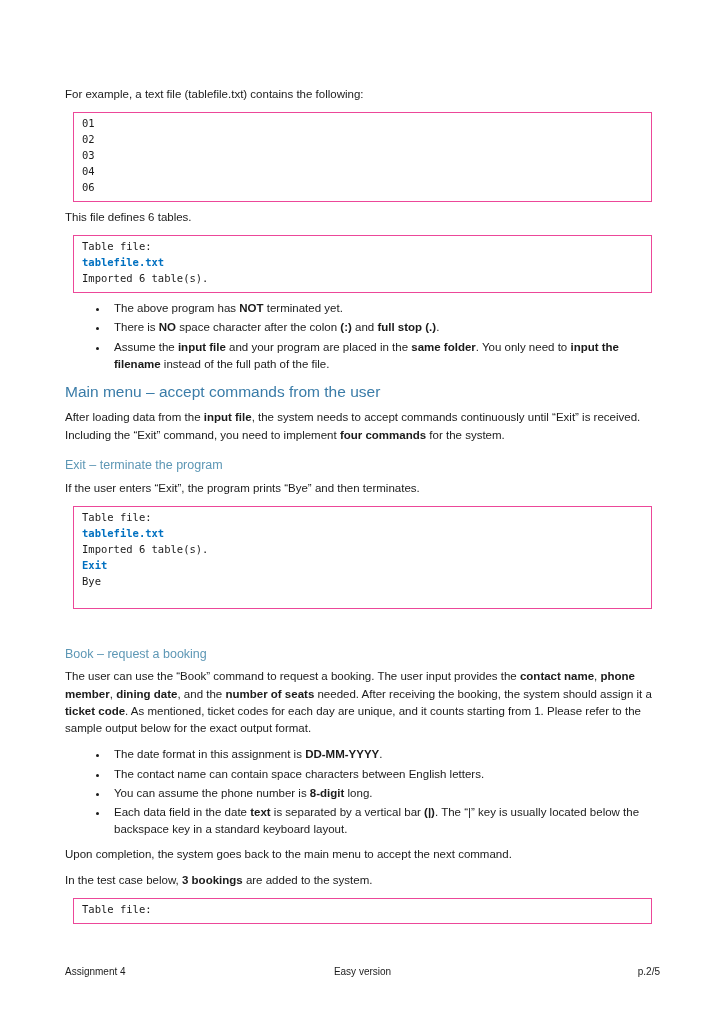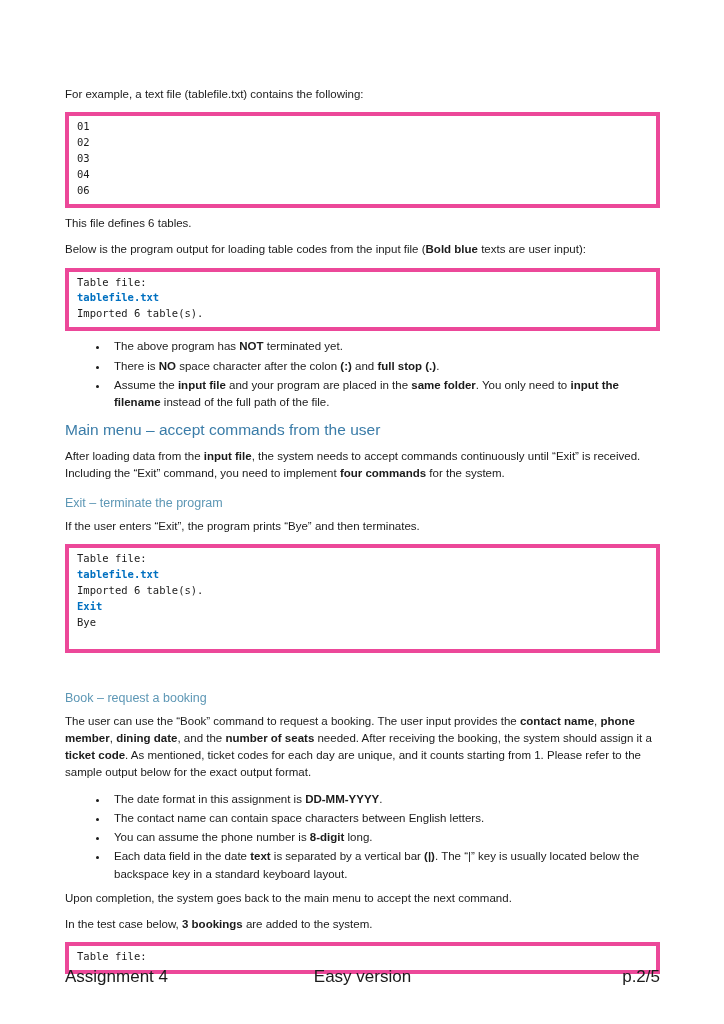--- a/index.html
+++ b/index.html
@@ -14,47 +14,47 @@
   }
   .page {
     position: absolute; inset: 0;
     padding: 86px 64px 0 65px;
     box-sizing: border-box;
     line-height: 1.5;
   }
   p { margin: 0 0 9px; }
   .b { font-weight: bold; }
   .code-box {
-    border: 4px solid #ec4899;
+    border: 1px solid #ec4899;
     font-family: "DejaVu Sans Mono", "Liberation Mono", monospace;
     font-size: 10.5px;
     line-height: 1.52;
     padding: 3px 8px 5px;
-    margin: 0 0 7px;
+    margin: 0 8px 7px;
     background: #ffffff;
   }
   .code-box.tall { padding-bottom: 18px; }
   .code-line { white-space: pre; }
   .code-line.user { color: var(--user-input, #0070C0); font-weight: bold; }
   ul { margin: 0 0 7px; padding-left: 44px; list-style: disc; }
   li { margin: 0 0 2px; padding-left: 5px; }
   h1 {
     font-size: 15.5px; font-weight: 400;
     color: var(--heading, #3a7ca8);
     margin: 3px 0 6px;
   }
   h2 {
     font-size: 12.5px; font-weight: 400;
     color: var(--subheading, #5d97b5);
     margin: 12px 0 5px;
   }
   h2.book { margin-top: 36px; }
   .footer {
     position: absolute; left: 65px; right: 64px; top: 964px; height: 18px;
-    font-size: 17px; color: #1b1b1b;
+    font-size: 10px; color: #1b1b1b;
   }
   .f-left { position: absolute; left: 0; }
   .f-center { position: absolute; left: 0; right: 0; text-align: center; }
   .f-right { position: absolute; right: 0; }
 </style>
 </head>
 <body>
 
 <div class="page">
 
@@ -63,21 +63,20 @@
   <div class="code-box">
       <div class="code-line">01</div>
       <div class="code-line">02</div>
       <div class="code-line">03</div>
       <div class="code-line">04</div>
       <div class="code-line">06</div>
     </div>
 
   <p><span>This file defines 6 tables.</span></p>
 
-  <p><span>Below is the program output for loading table codes from the input file (</span><span class="b">Bold blue</span><span> texts are user input):</span></p>
 
   <div class="code-box">
       <div class="code-line">Table file:</div>
       <div class="code-line user">tablefile.txt</div>
       <div class="code-line">Imported 6 table(s).</div>
     </div>
 
   <ul>
       <li><span>The above program has </span><span class="b">NOT</span><span> terminated yet.</span></li>
       <li><span>There is </span><span class="b">NO</span><span> space character after the colon </span><span class="b">(:)</span><span> and </span><span class="b">full stop (.)</span><span>.</span></li>

